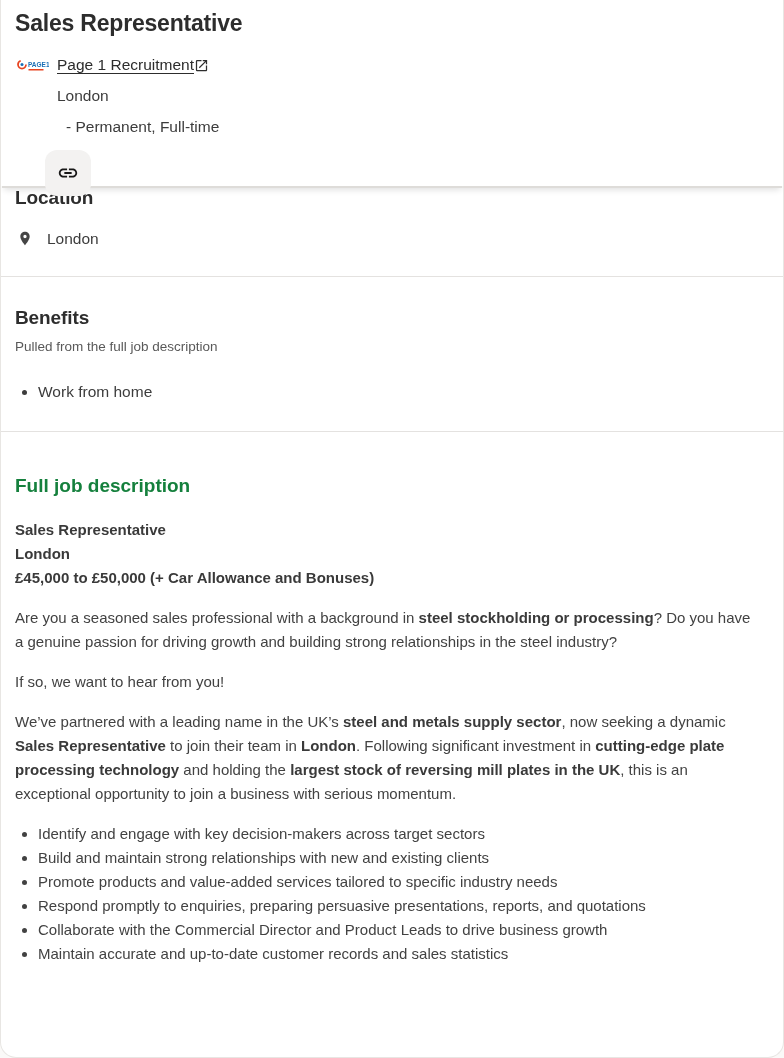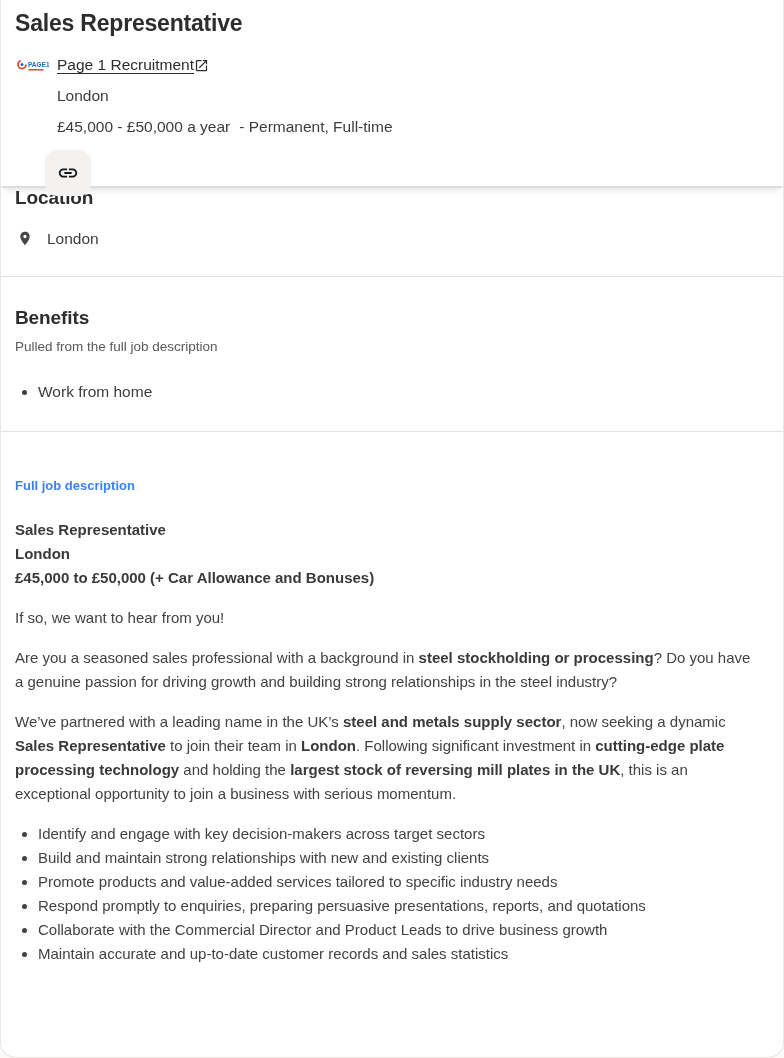--- a/index.html
+++ b/index.html
@@ -87,21 +87,21 @@
     margin:8px 0 0 0;font-size:13.5px;line-height:18px;color:#595959;
   }
   .benefits-list{
     margin:25px 0 28px 0;padding-left:23px;
     font-size:15.5px;line-height:22px;color:#3c3c3c;
   }
   .benefits-list li{margin:0;}
   
   .jd-heading{
     margin:0;padding-top:43px;
-    font-size:13px;line-height:22px;font-weight:700;color:#3b82f6;
+    font-size:19px;line-height:22px;font-weight:700;color:#15803d;
   }
   .jd-body{
     margin-top:21px;
     font-size:15px;line-height:24px;color:#424242;
     padding-right:8px;
   }
   .jd-body p{margin:0 0 16px 0;}
   .jd-body strong{font-weight:700;color:#3a3a3a;}
   .jd-bold-lines span{display:block;font-weight:700;color:#3a3a3a;}
   .jd-subheading{font-weight:700;color:#3a3a3a;}
@@ -131,21 +131,20 @@
         <span>Page 1 Recruitment</span>
         <svg class="ext-icon" viewBox="0 0 24 24" fill="#2d2d2d">
           <path d="M19 19H5V5h7V3H5a2 2 0 0 0-2 2v14a2 2 0 0 0 2 2h14c1.1 0 2-.9 2-2v-7h-2v7zM14 3v2h3.59l-9.83 9.83 1.41 1.41L19 6.41V10h2V3h-7z"></path>
         </svg>
       </a>
     </div>
 
     <div class="meta-line">London</div>
 
     <div class="meta-line salary-line">
-      <span>£45,000 - £50,000 a year</span>
       <span class="jobtype">- Permanent, Full-time</span>
     </div>
 
     <button class="link-button">
       <svg viewBox="0 0 24 24">
         <path d="M3.9 12c0-1.71 1.39-3.1 3.1-3.1h4V7H7c-2.76 0-5 2.24-5 5s2.24 5 5 5h4v-1.9H7c-1.71 0-3.1-1.39-3.1-3.1zM8 13h8v-2H8v2zm9-6h-4v1.9h4c1.71 0 3.1 1.39 3.1 3.1s-1.39 3.1-3.1 3.1h-4V17h4c2.76 0 5-2.24 5-5s-2.24-5-5-5z"></path>
       </svg>
     </button>
   </header>
 
@@ -172,22 +171,22 @@
   <hr class="divider">
 
   <section class="section">
     <h2 class="jd-heading">Full job description</h2>
     <div class="jd-body" id="jd-body">
         <p class="jd-bold-lines">
           <span>Sales Representative</span>
           <span>London</span>
           <span>£45,000 to £50,000 (+ Car Allowance and Bonuses)</span>
         </p>
+        <p><span>Are you a seasoned sales professional with a background in </span><strong>steel stockholding or processing</strong><span>? Do you have a genuine passion for driving growth and building strong relationships in the steel industry?</span></p>
         <p><span>If so, we want to hear from you!</span></p>
-        <p><span>Are you a seasoned sales professional with a background in </span><strong>steel stockholding or processing</strong><span>? Do you have a genuine passion for driving growth and building strong relationships in the steel industry?</span></p>
         <p><span>We’ve partnered with a leading name in the UK’s </span><strong>steel and metals supply sector</strong><span>, now seeking a dynamic </span><strong>Sales Representative</strong><span> to join their team in </span><strong>London</strong><span>. Following significant investment in </span><strong>cutting-edge plate processing technology</strong><span> and holding the </span><strong>largest stock of reversing mill plates in the UK</strong><span>, this is an exceptional opportunity to join a business with serious momentum.</span></p>
         <ul>
           <li>Identify and engage with key decision-makers across target sectors</li>
           <li>Build and maintain strong relationships with new and existing clients</li>
           <li>Promote products and value-added services tailored to specific industry needs</li>
           <li>Respond promptly to enquiries, preparing persuasive presentations, reports, and quotations</li>
           <li>Collaborate with the Commercial Director and Product Leads to drive business growth</li>
           <li>Maintain accurate and up-to-date customer records and sales statistics</li>
         </ul>
       </div>

